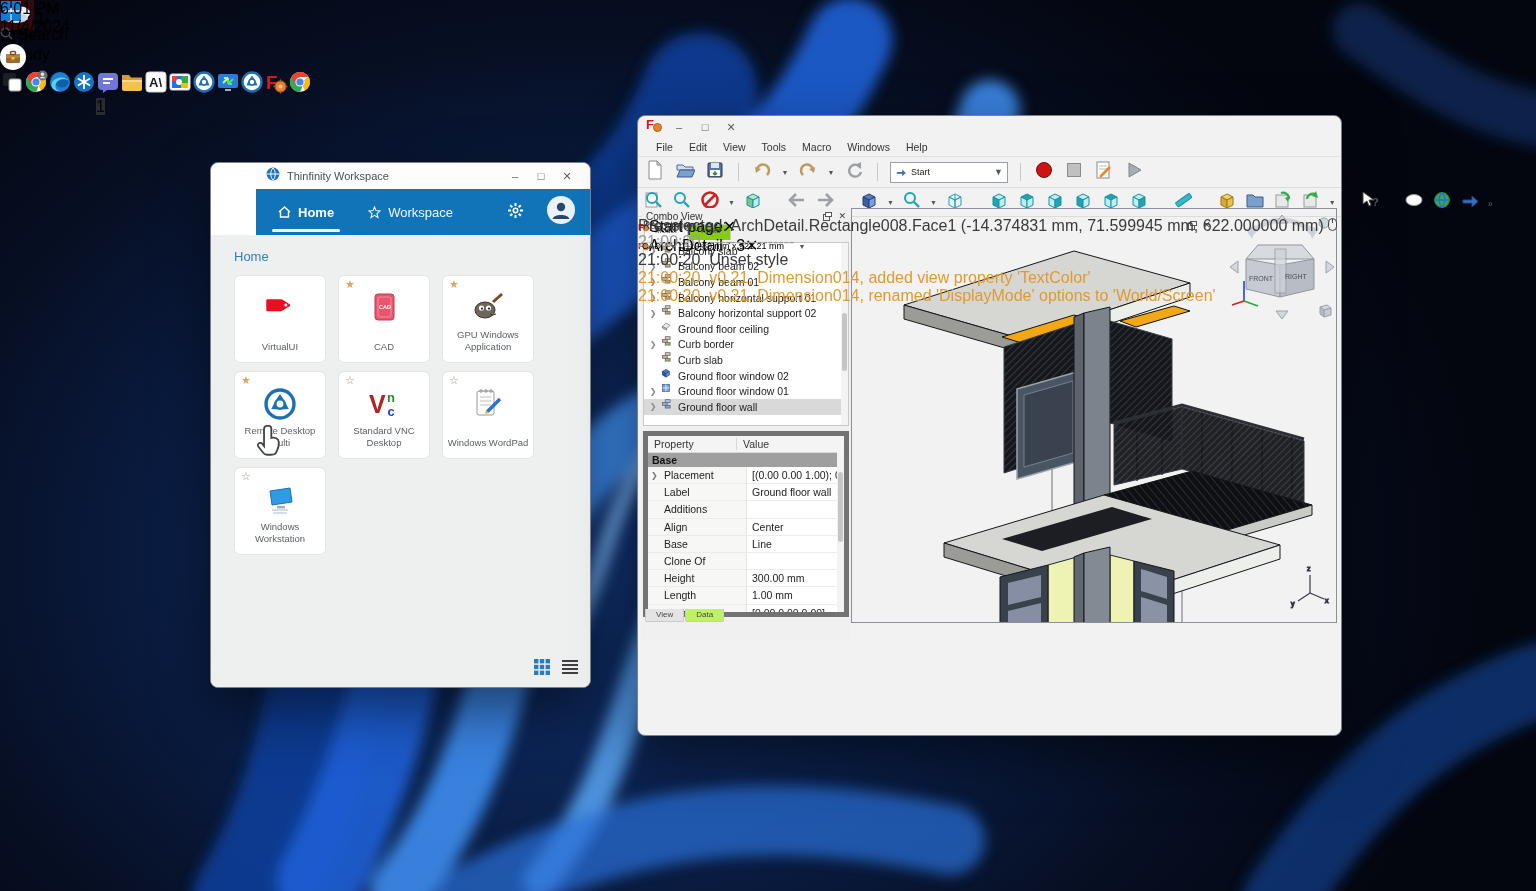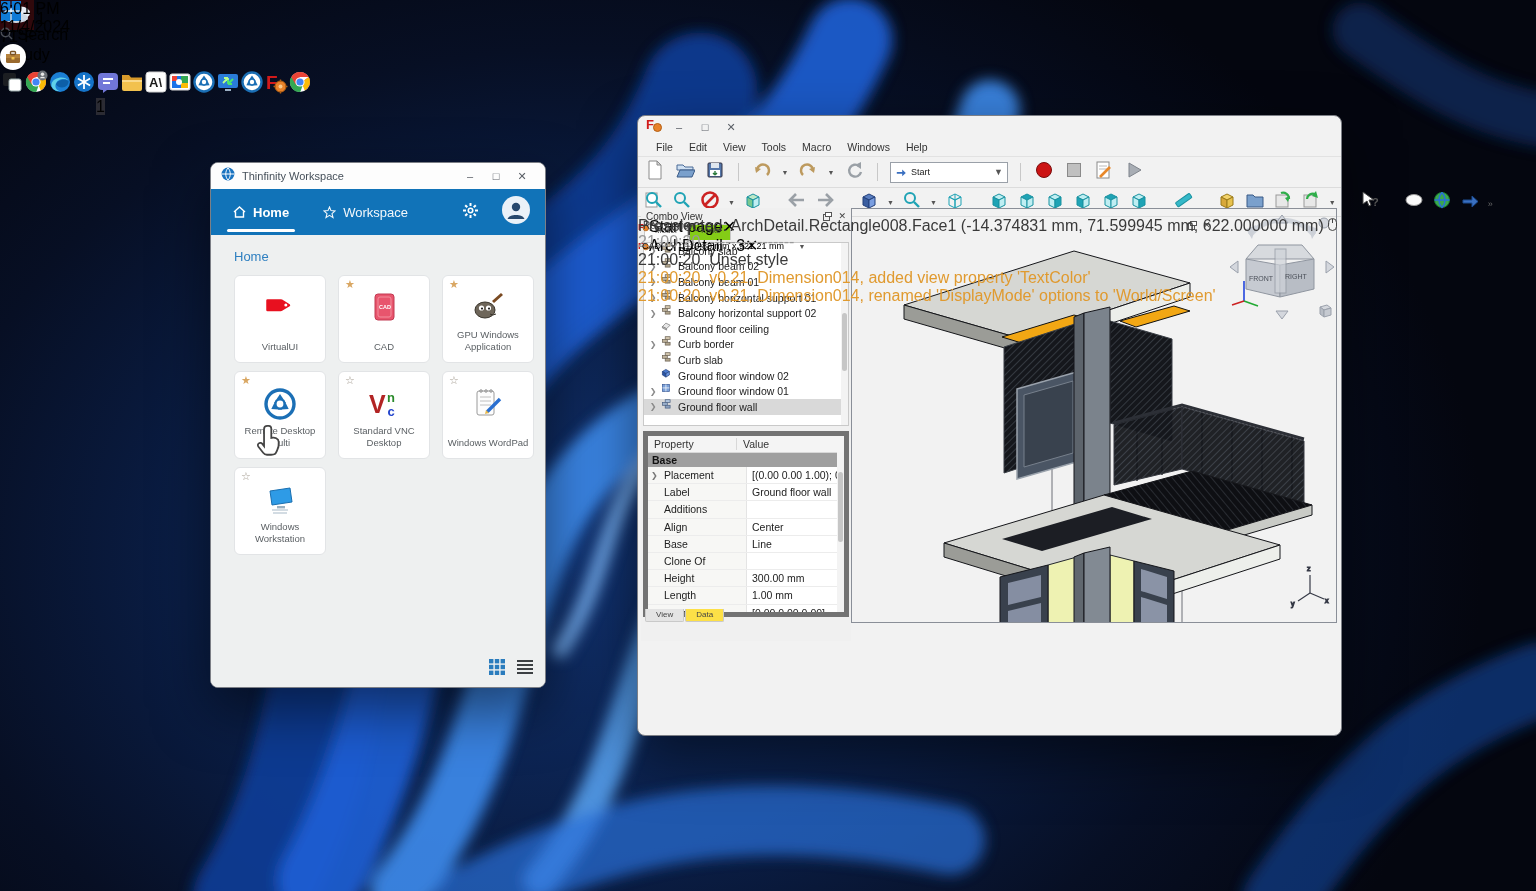--- a/index.html
+++ b/index.html
@@ -11,21 +11,21 @@
   
   #wallpaper{left:0;top:0;width:1536px;height:891px;
     background:radial-gradient(900px 700px at 38% 62%, #10316e 0%, #0a1d44 45%, #070f24 72%, #04060f 100%);}
   #artifact{left:0;top:0;width:34px;height:30px;background:#30090c;}
 
   
   .window{background:#f2f2f2;border:1px solid #7c7f86;border-radius:8px;
     box-shadow:0 22px 55px rgba(0,0,0,.5);}
 
   
-  #tf{left:210px;top:162px;width:334px;height:524px;background:#fff;border-radius:8px;overflow:hidden;}
+  #tf{left:210px;top:162px;width:334px;height:524px;background:#fff;border-radius:8px;overflow:hidden;padding-left:45px;}
   #tf .tbar{height:26px;display:flex;align-items:center;padding:0 10px;gap:7px;background:#fdfdfd;}
   #tf .tbar .ttl{font-size:11px;color:#46505a;flex:1;}
   .winctl{display:flex;gap:0;}
   .winctl span{width:26px;text-align:center;font-size:11px;color:#5a5f66;cursor:default;}
   #tf-head{height:46px;background:#1173b8;display:flex;align-items:center;padding:0 14px;color:#fff;}
   .tf-tab{display:flex;align-items:center;gap:7px;font-size:13px;font-weight:bold;height:100%;
     padding:0 8px;position:relative;}
   .tf-tab.inactive{font-weight:normal;opacity:.95;margin-left:18px;}
   .tf-tab.active::after{content:"";position:absolute;left:2px;right:2px;bottom:3px;height:3px;background:#fff;border-radius:2px;}
   #tf-body{position:absolute;top:72px;left:0;right:0;bottom:0;background:#eef0f0;}
@@ -74,21 +74,21 @@
   .prow .pn .parr{position:absolute;left:3px;color:#777;font-size:8px;}
   .prow .pv{flex:1;color:#222;padding-left:5px;white-space:nowrap;overflow:hidden;}
   .phead{display:flex;height:16px;background:#f4f4f4;border-bottom:1px solid #d8d8d8;color:#333;align-items:center;}
   .phead div{padding-left:6px;}
   .pgroup{height:14px;background:#9f9f9f;color:#111;font-weight:bold;display:flex;align-items:center;padding-left:4px;}
   #prop-scroll{position:absolute;right:0;top:16px;bottom:0;width:7px;background:#f3f3f3;}
   #prop-thumb{position:absolute;right:1px;top:20px;width:5px;height:70px;background:#c6c6c6;border-radius:3px;}
   #ptabs{position:absolute;left:4px;top:401px;display:flex;gap:1px;}
   .ptab{font-size:8px;color:#444;background:#e4e4e4;border:1px solid #c9c9c9;border-top:none;
     padding:1px 10px 2px;border-radius:0 0 2px 2px;}
-  .ptab.on{background:#fde047;}
+  .ptab.on{background:#bef264;}
 
   
   #vp{left:213px;top:92px;width:484px;height:413px;border:1px solid #8a8f98;
     background:linear-gradient(180deg,#53546b 0%,#6a6b86 26%,#8b8caa 55%,#9височ;}
   #vp{background:linear-gradient(180deg,#53546b 0%,#6a6b86 26%,#8b8caa 55%,#9496b4 78%,#8a8ca9 100%);}
 
   
   #doctabs{left:213px;top:505px;width:486px;height:20px;background:#e9e9e9;border-bottom:1px solid #cfcfcf;
     display:flex;align-items:flex-end;padding-left:6px;gap:2px;}
   .dtab{display:flex;align-items:center;gap:5px;font-size:9px;color:#333;height:17px;padding:0 6px;

